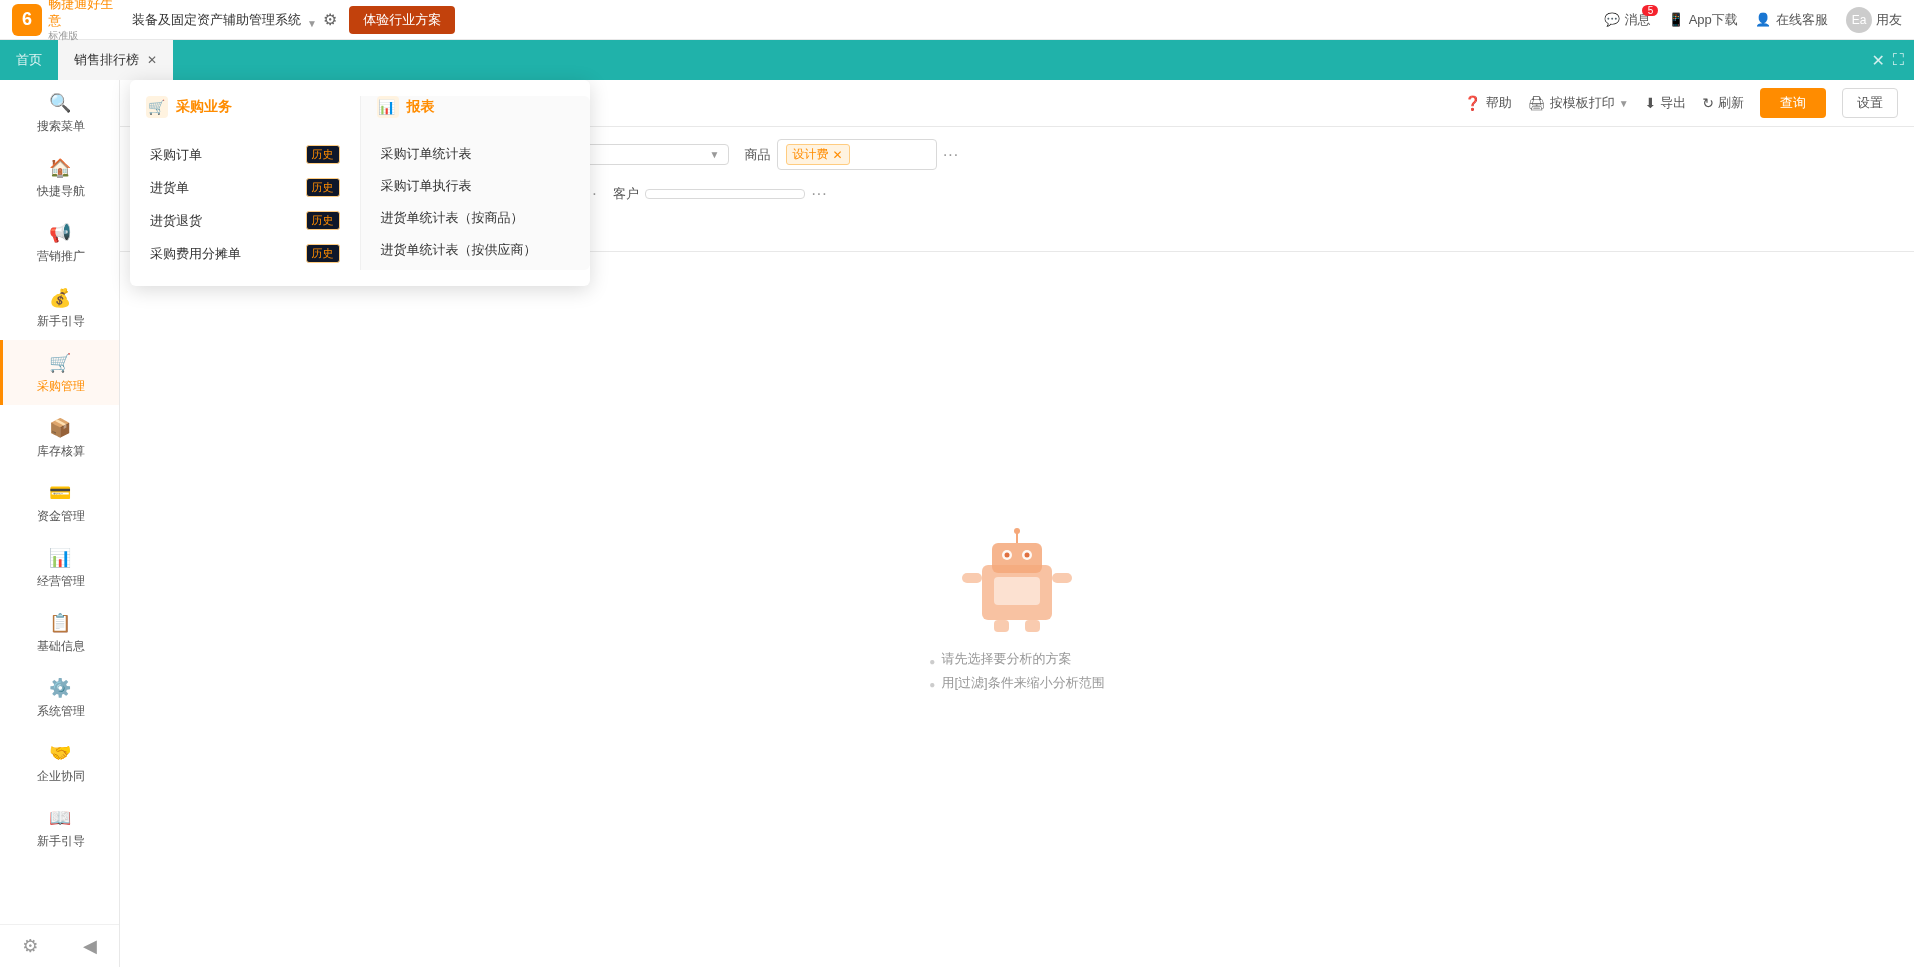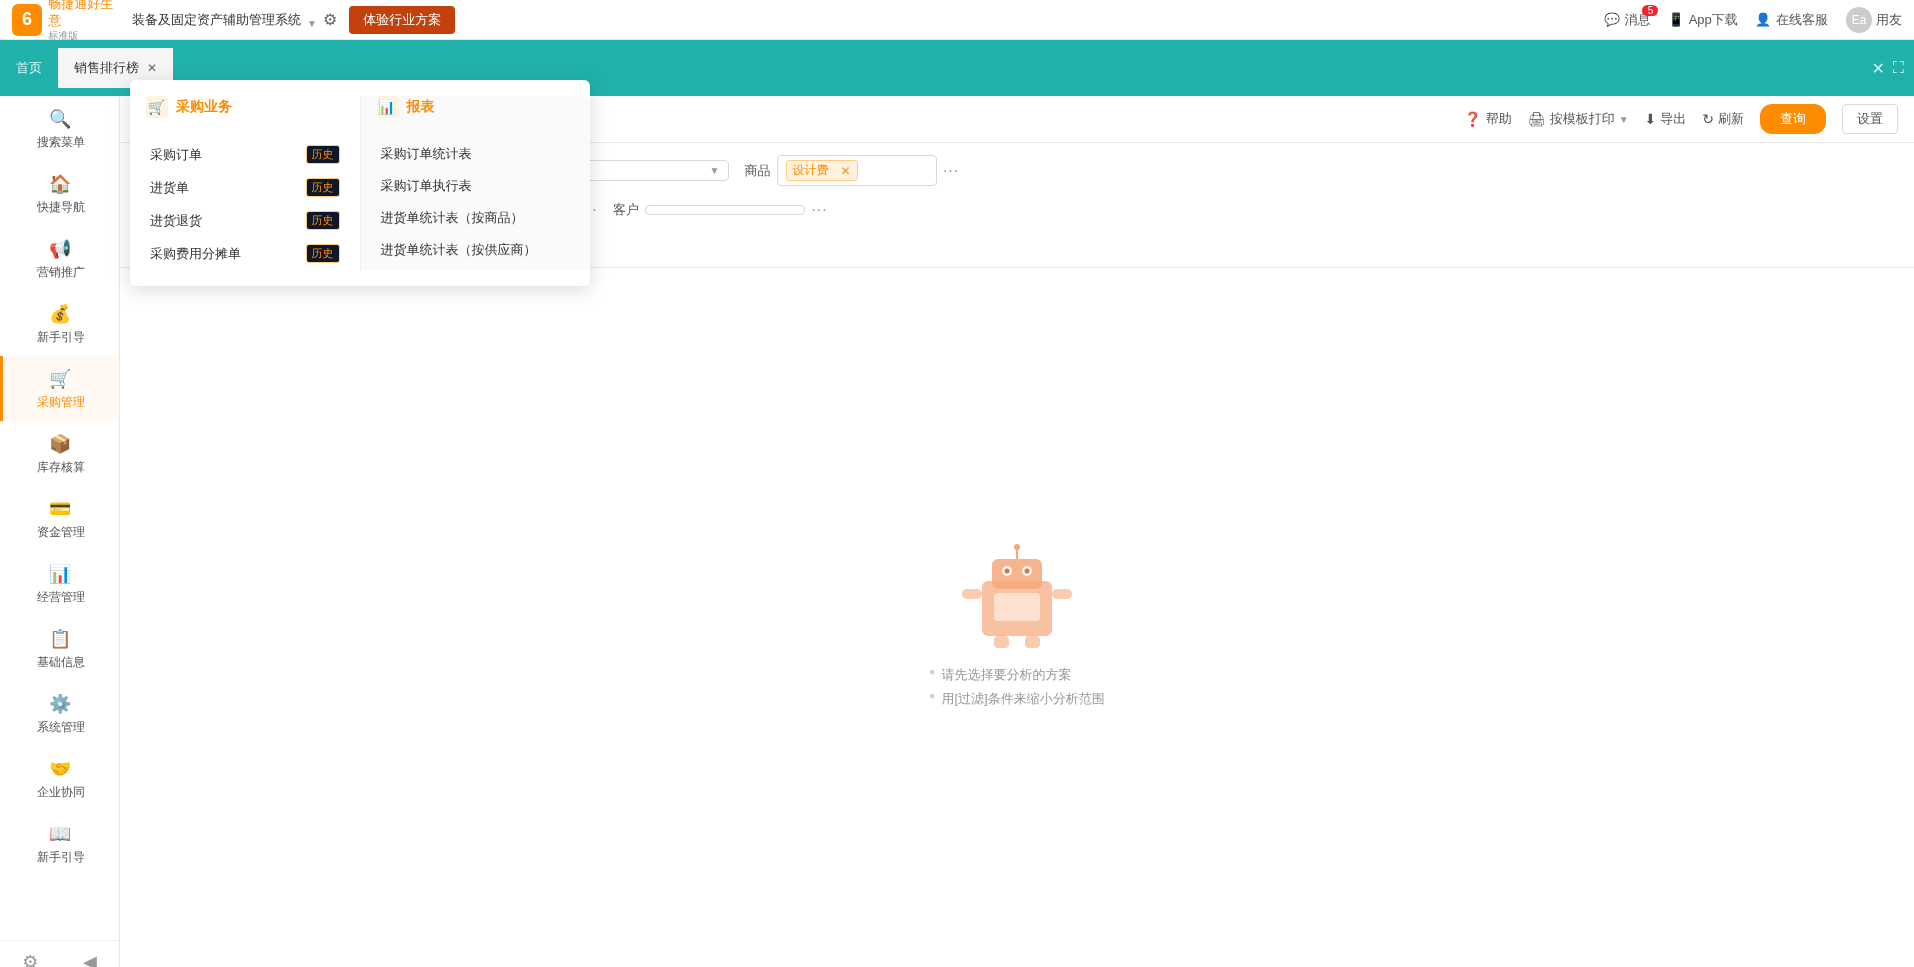--- a/index.html
+++ b/index.html
@@ -14,21 +14,21 @@
     .topbar-system { display: flex; align-items: flex-end; gap: 6px; color: #333; font-size: 13px; margin-left: 10px; }
     .topbar-system .arrow { color: #999; font-size: 10px; }
     .topbar-gear { color: #666; font-size: 16px; cursor: pointer; margin-left: 6px; }
     .topbar-industry-btn { margin-left: 12px; background: #c2410c; color: #fff; border: none; padding: 5px 14px; border-radius: 4px; cursor: pointer; font-size: 13px; }
     .topbar-right { margin-left: auto; display: flex; align-items: center; gap: 18px; }
     .topbar-right-item { display: flex; align-items: center; gap: 4px; color: #555; font-size: 13px; cursor: pointer; position: relative; }
     .badge { position: absolute; top: -6px; right: -8px; background: #f5222d; color: #fff; border-radius: 10px; font-size: 10px; padding: 0 4px; min-width: 16px; text-align: center; }
     .avatar { width: 26px; height: 26px; background: #ccc; border-radius: 50%; display: flex; align-items: center; justify-content: center; font-size: 12px; color: #fff; }
 
     
-    .tabbar { height: 56px; background: #20b2aa; display: flex; align-items: center; padding: 0 0; position: relative; z-index: 99; }
+    .tabbar { height: 40px; background: #20b2aa; display: flex; align-items: center; padding: 0 0; position: relative; z-index: 99; }
     .tab { height: 40px; display: flex; align-items: center; padding: 0 16px; cursor: pointer; font-size: 13px; color: rgba(255,255,255,0.85); position: relative; }
     .tab.active { background: #f5f5f5; color: #333; }
     .tab-close { margin-left: 8px; color: #666; font-size: 12px; cursor: pointer; }
     .tabbar-close-btn { margin-left: auto; margin-right: 10px; color: rgba(255,255,255,0.8); font-size: 16px; cursor: pointer; display: flex; align-items: center; gap: 8px; }
 
     
     .layout { display: flex; height: calc(967px - 40px - 40px); }
 
     
     .sidebar { width: 120px; background: #fff; border-right: 1px solid #e8e8e8; display: flex; flex-direction: column; position: relative; z-index: 50; }
@@ -38,40 +38,40 @@
     .sidebar-bottom { margin-top: auto; display: flex; justify-content: space-around; padding: 10px 0; border-top: 1px solid #f0f0f0; }
     .sidebar-bottom-icon { font-size: 18px; color: #999; cursor: pointer; }
 
     
     .main { flex: 1; display: flex; flex-direction: column; overflow: hidden; background: #f5f5f5; }
 
     
     .toolbar { background: #fff; padding: 8px 16px; display: flex; align-items: center; justify-content: flex-end; gap: 16px; border-bottom: 1px solid #e8e8e8; }
     .toolbar-item { display: flex; align-items: center; gap: 4px; color: #555; font-size: 13px; cursor: pointer; }
     .toolbar-item .icon { font-size: 14px; }
-    .query-btn { background: #ff8c00; color: #fff; border: none; padding: 6px 20px; border-radius: 12px; cursor: pointer; font-size: 13px; }
+    .query-btn { background: #ff8c00; color: #fff; border: none; padding: 6px 20px; border-radius: 4px; cursor: pointer; font-size: 13px; }
     .setting-btn { background: #fff; color: #555; border: 1px solid #d9d9d9; padding: 5px 14px; border-radius: 4px; cursor: pointer; font-size: 13px; }
 
     
     .filter-area { background: #fff; padding: 12px 16px; border-bottom: 1px solid #e8e8e8; }
     .filter-row { display: flex; align-items: center; gap: 16px; margin-bottom: 10px; flex-wrap: wrap; }
     .filter-item { display: flex; align-items: center; gap: 6px; }
     .filter-label { color: #555; font-size: 13px; white-space: nowrap; }
     .filter-input { border: 1px solid #d9d9d9; border-radius: 4px; padding: 4px 8px; font-size: 13px; color: #333; background: #fff; min-width: 160px; display: flex; align-items: center; justify-content: space-between; cursor: pointer; }
     .filter-input .arrow { color: #999; font-size: 10px; }
-    .filter-tag { display: inline-flex; align-items: center; background: #fff3e0; border: 1px solid #ffcc80; color: #ff8c00; border-radius: 3px; padding: 1px 6px; font-size: 12px; gap: 12px; }
+    .filter-tag { display: inline-flex; align-items: center; background: #fff3e0; border: 1px solid #ffcc80; color: #ff8c00; border-radius: 3px; padding: 1px 6px; font-size: 12px; gap: 4px; }
     .filter-tag .close { cursor: pointer; color: #ff8c00; }
     .filter-dots { color: #999; cursor: pointer; font-size: 16px; }
     .collapse-btn { display: flex; align-items: center; gap: 4px; color: #555; font-size: 12px; cursor: pointer; margin: 0 auto; }
 
     
     .content-area { flex: 1; display: flex; flex-direction: column; align-items: center; justify-content: center; background: #fff; }
     .empty-illustration { display: flex; flex-direction: column; align-items: center; gap: 12px; }
     .empty-text { color: #999; font-size: 13px; line-height: 1.8; }
-    .empty-text li { list-style: none; display: flex; align-items: flex-start; gap: 6px; }
+    .empty-text li { list-style: none; display: flex; align-items: flex-end; gap: 6px; }
     .empty-text li::before { content: "●"; font-size: 10px; color: #ccc; }
     .dropdown-menu { position: fixed; top: 80px; left: 130px; background: #fff; box-shadow: 0 4px 20px rgba(0,0,0,0.15); border-radius: 6px; z-index: 300; display: flex; min-width: 460px; padding: 16px 0 16px; }
     .dropdown-col { flex: 1; padding: 0 16px; }
     .dropdown-col-title { display: flex; align-items: center; gap: 8px; font-size: 14px; font-weight: 600; color: #ff8c00; margin-bottom: 12px; padding-bottom: 8px; }
     .dropdown-col-title .col-icon { width: 22px; height: 22px; background: #fff3e0; border-radius: 4px; display: flex; align-items: center; justify-content: center; font-size: 14px; }
     .dropdown-col:last-child { border-left: 1px solid #f0f0f0; background: #fafafa; border-radius: 0 6px 6px 0; }
     .dropdown-item { display: flex; align-items: center; justify-content: space-between; padding: 7px 4px; cursor: pointer; color: #333; font-size: 13px; }
     .history-tag { font-size: 11px; color: #ff8c00; background: #0f172a; border: 1px solid #ffcc80; border-radius: 3px; padding: 1px 5px; margin-left: 8px; }
     .rank-select { border: 1px solid #d9d9d9; border-radius: 4px; padding: 4px 8px; font-size: 13px; min-width: 120px; display: flex; align-items: center; justify-content: space-between; cursor: pointer; }
   </style>

